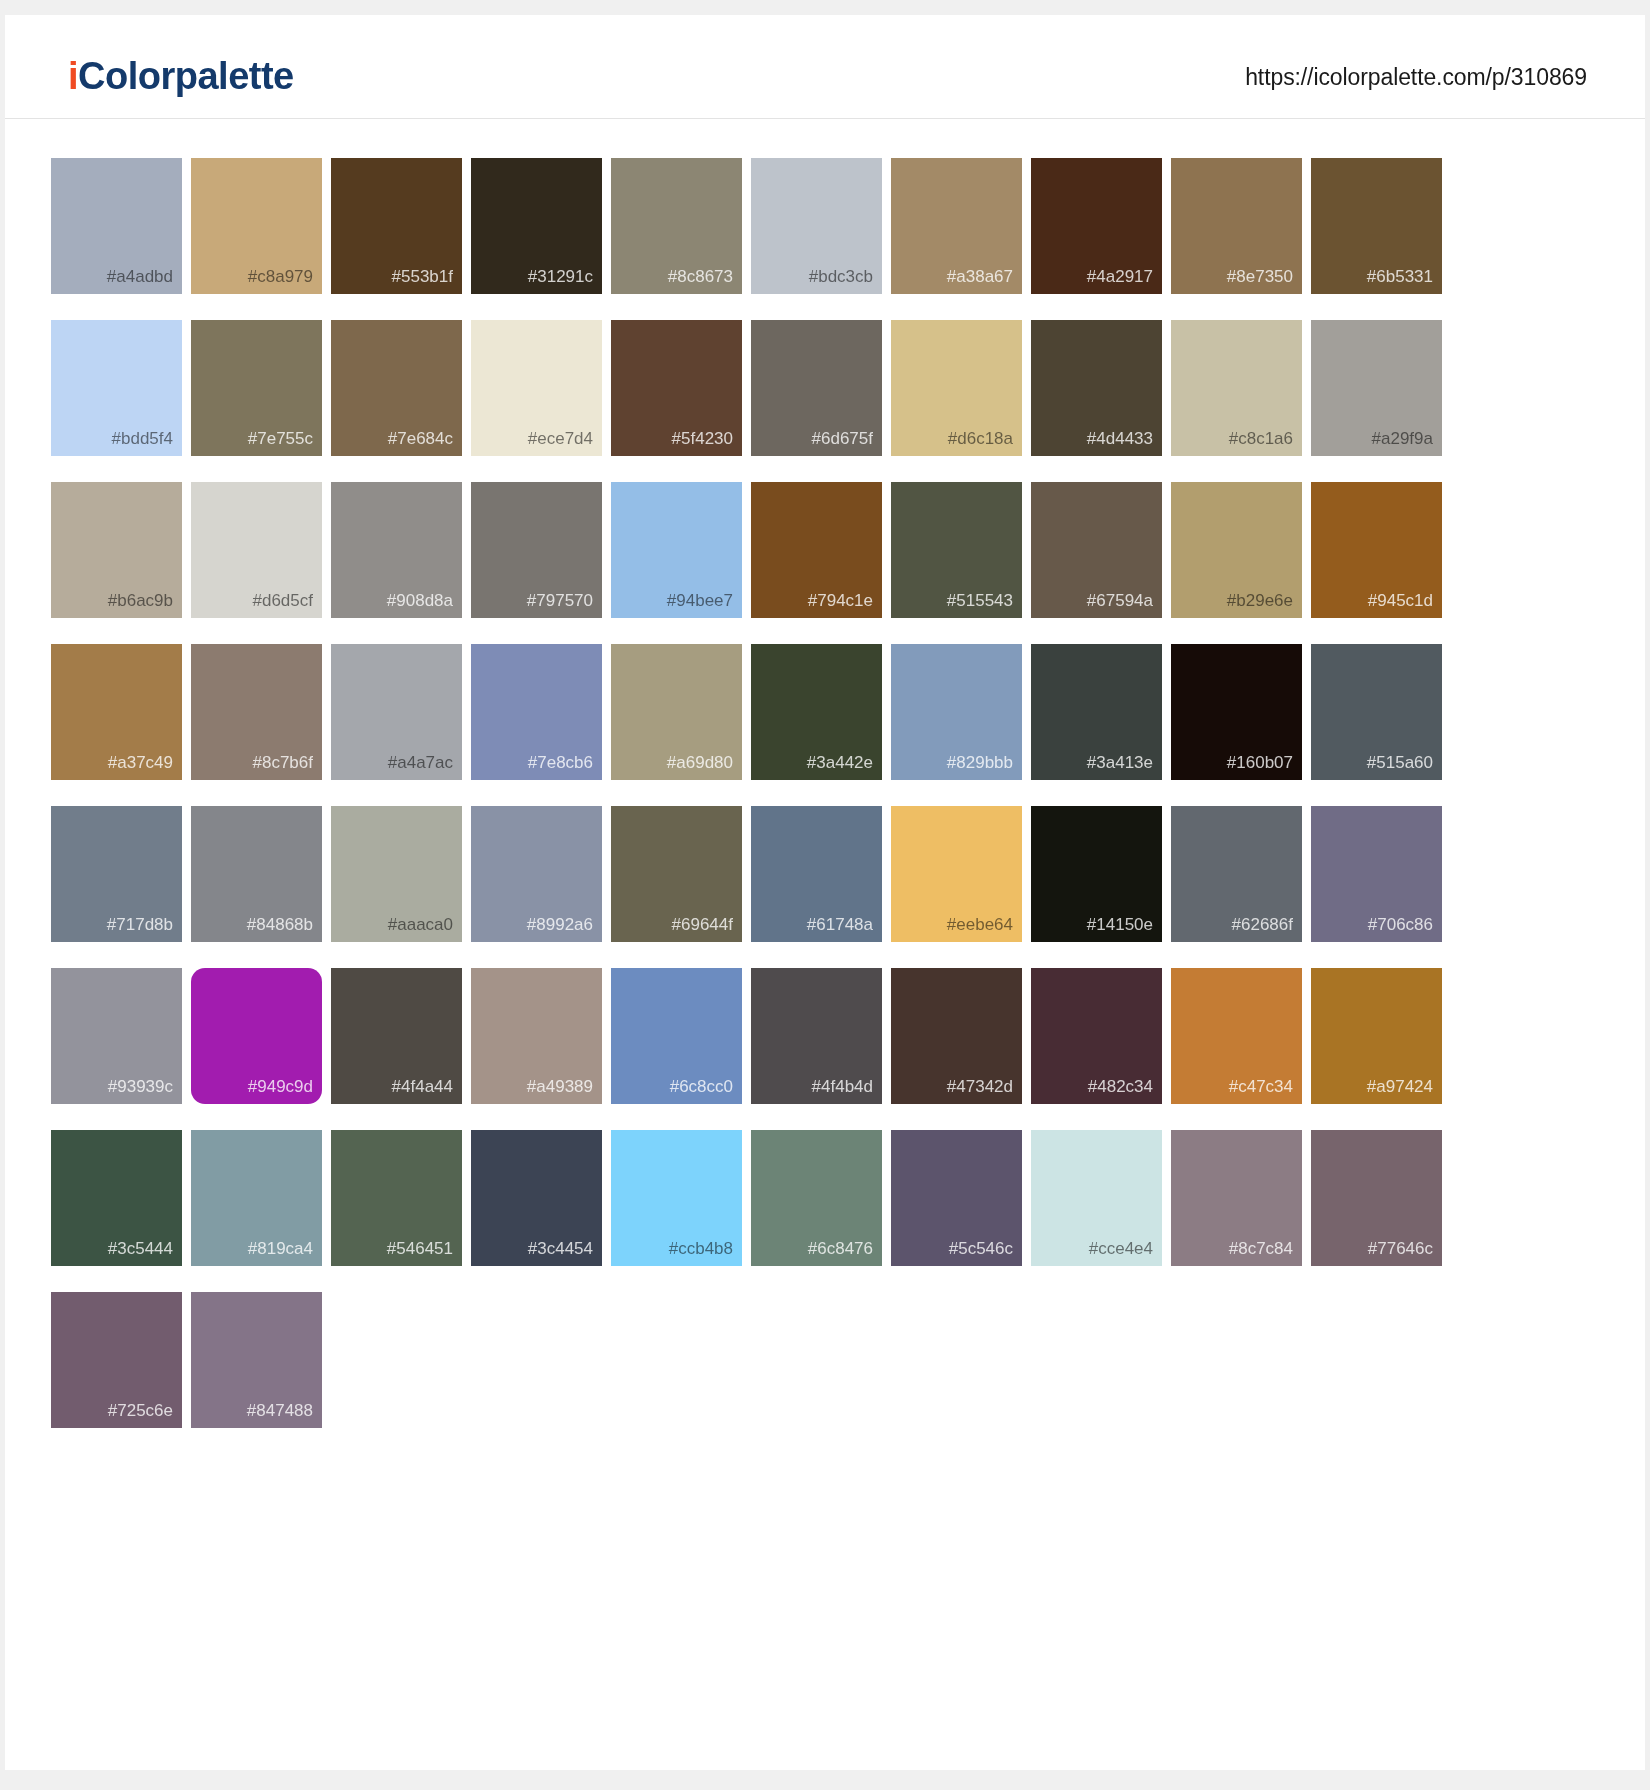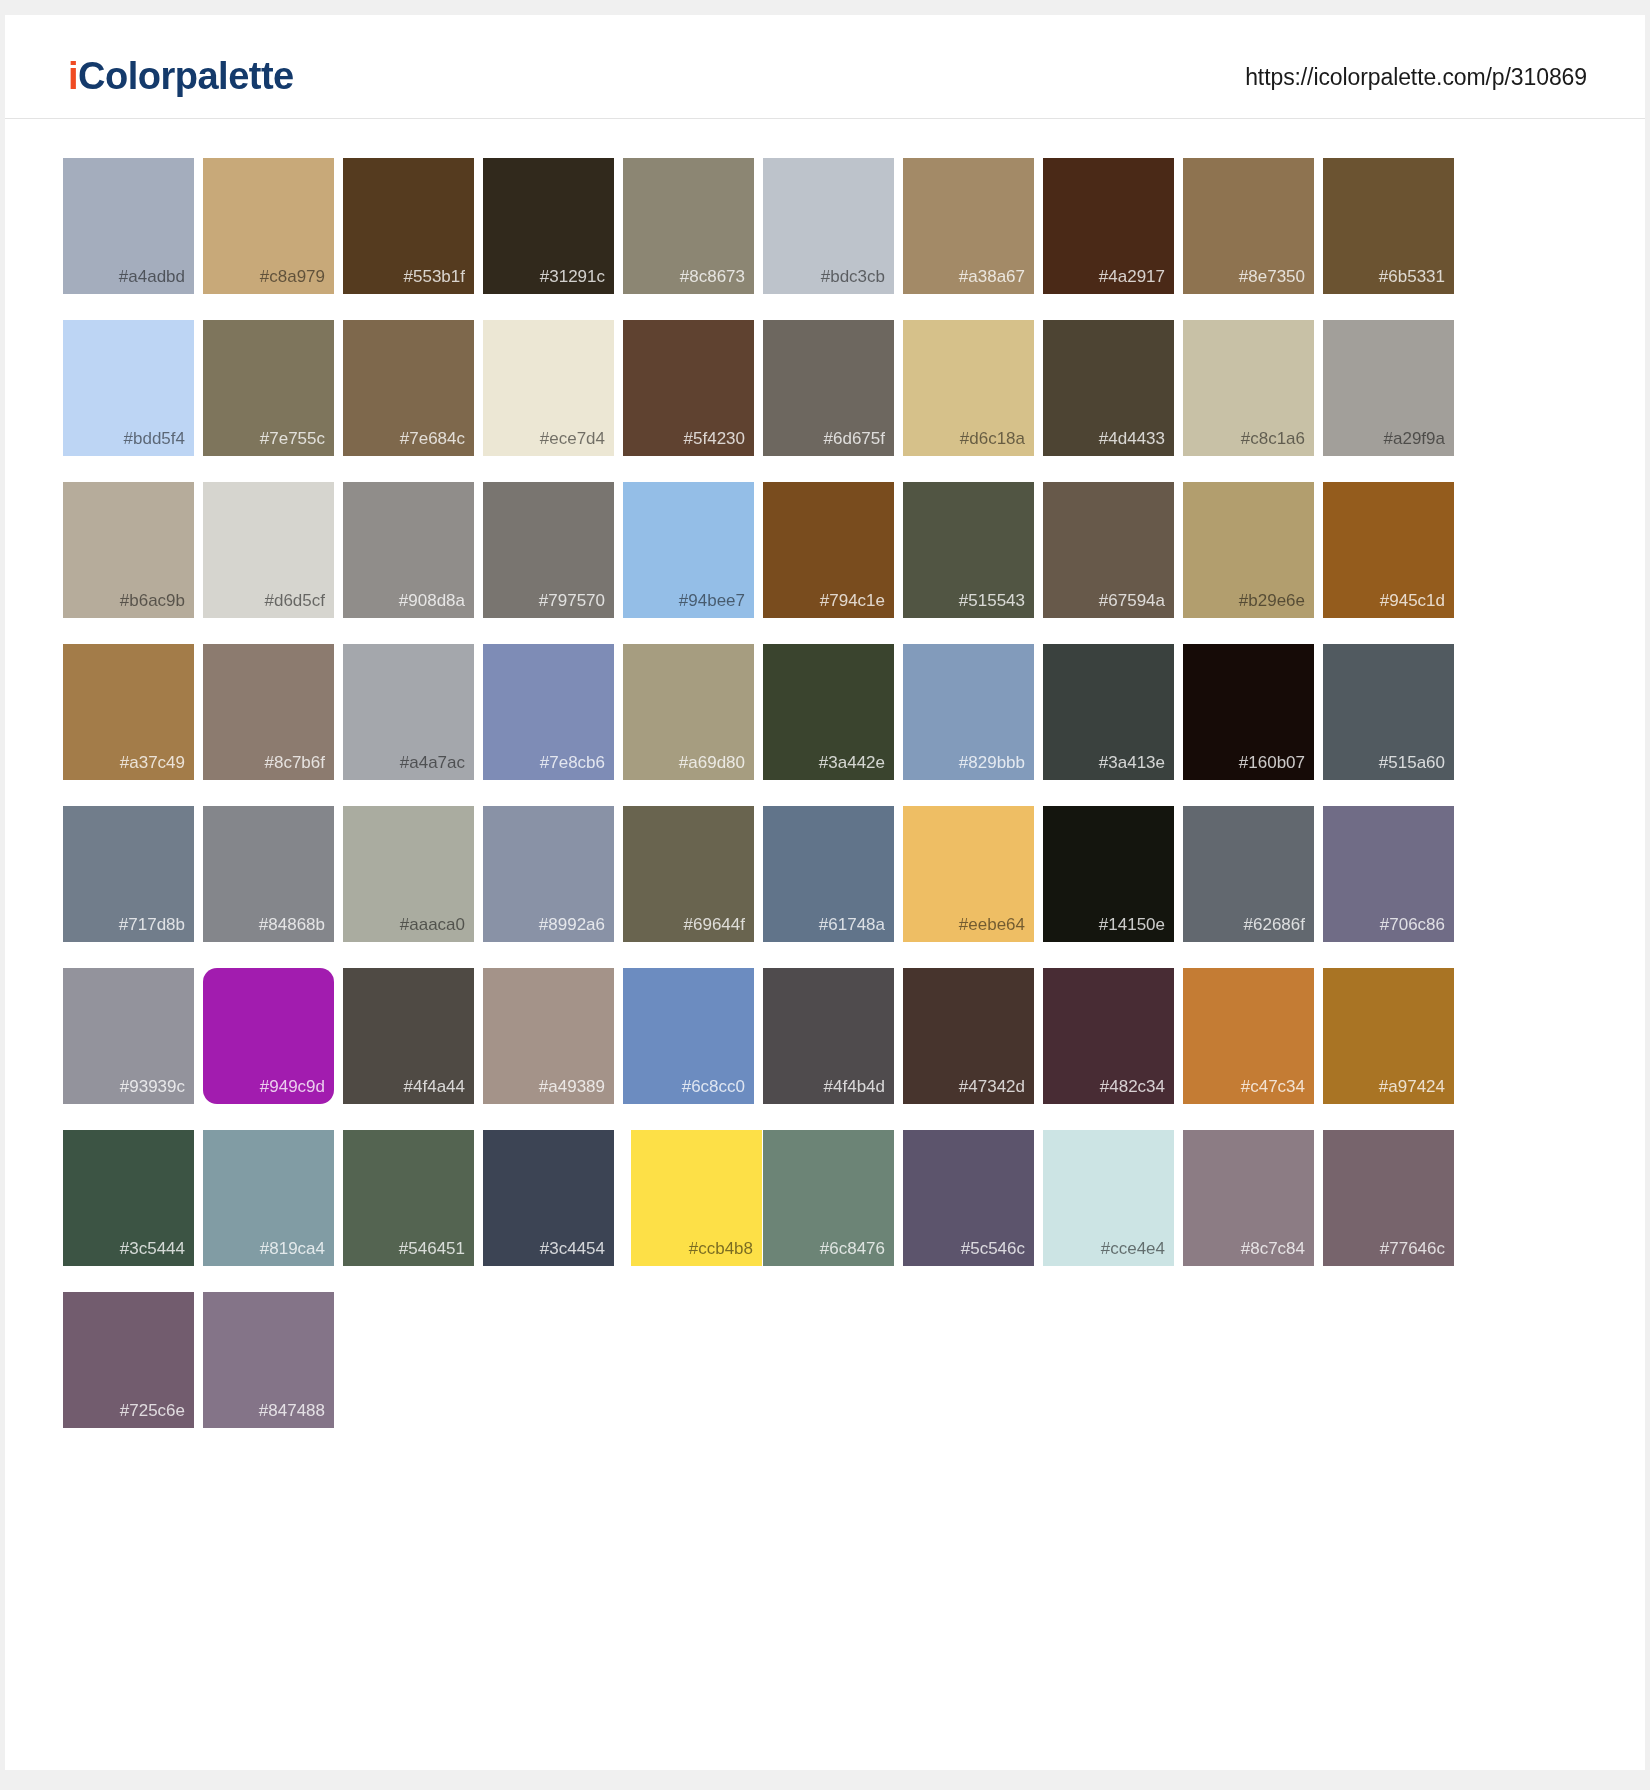--- a/index.html
+++ b/index.html
@@ -66,21 +66,21 @@
     font-size: 23px;
     color: #1a1a1a;
     line-height: 1;
     white-space: nowrap;
     letter-spacing: -0.1px;
   }
 
   
   .palette-grid {
     position: absolute;
-    left: 58px;
+    left: 46px;
     top: 143px;
     width: 1500px;
     display: grid;
     grid-template-columns: repeat(10, 131px);
     column-gap: 9px;
     row-gap: 26px;
   }
   .swatch {
     position: relative;
     width: 131px;
@@ -313,21 +313,21 @@
         </div>
         <div class="swatch" style="background-color: rgb(129, 156, 164);">
           <span class="swatch-label on-dark">#819ca4</span>
         </div>
         <div class="swatch" style="background-color: rgb(84, 100, 81);">
           <span class="swatch-label on-dark">#546451</span>
         </div>
         <div class="swatch" style="background-color: rgb(60, 68, 84);">
           <span class="swatch-label on-dark">#3c4454</span>
         </div>
-        <div class="swatch" style="background-color: #fde047; margin-left: 8px;">
+        <div class="swatch" style="background-color: #7dd3fc;">
           <span class="swatch-label on-light">#ccb4b8</span>
         </div>
         <div class="swatch" style="background-color: rgb(108, 132, 118);">
           <span class="swatch-label on-dark">#6c8476</span>
         </div>
         <div class="swatch" style="background-color: rgb(92, 84, 108);">
           <span class="swatch-label on-dark">#5c546c</span>
         </div>
         <div class="swatch" style="background-color: rgb(204, 228, 228);">
           <span class="swatch-label on-light">#cce4e4</span>

